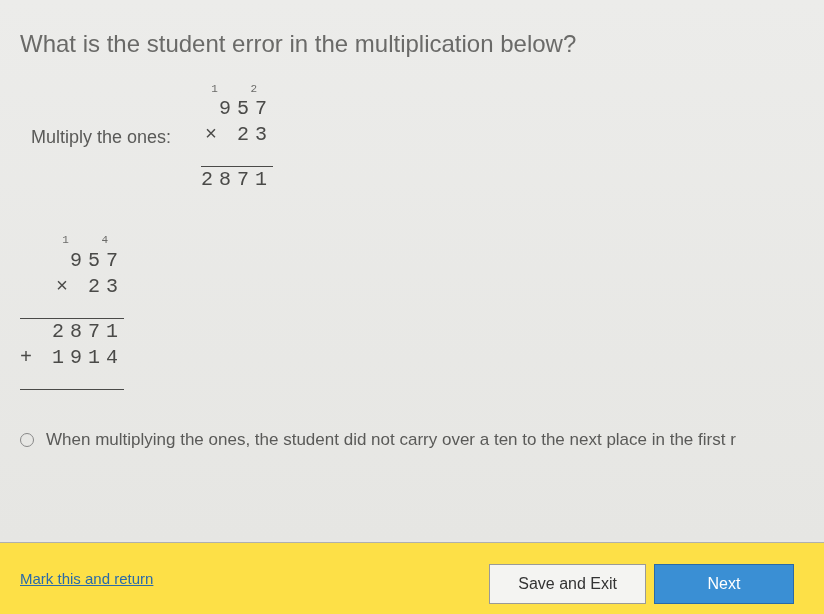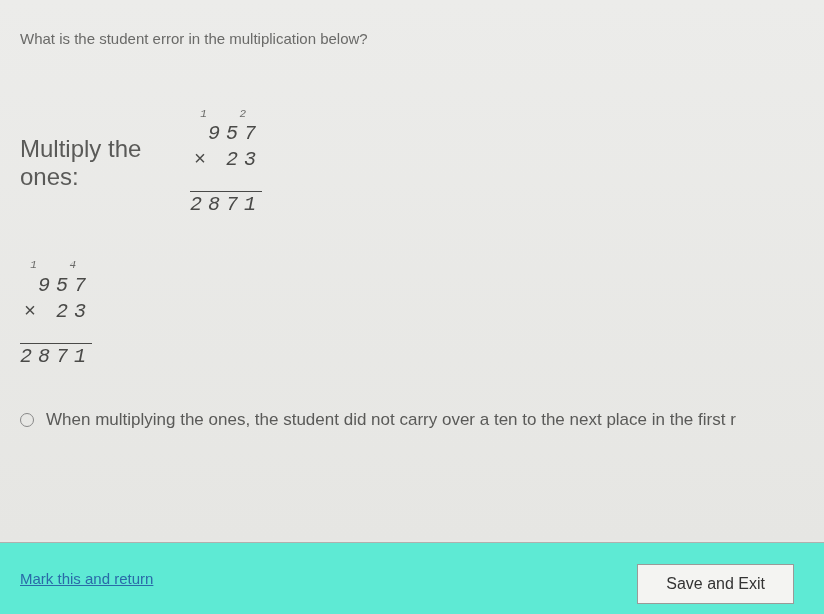--- a/index.html
+++ b/index.html
@@ -11,44 +11,44 @@
       overflow: hidden;
       position: relative;
     }
     .content-area {
       padding: 30px 20px 0 20px;
       height: 540px;
       overflow: hidden;
       background: linear-gradient(180deg, #ececea 0%, #e6e6e3 100%);
     }
     .question {
-      font-size: 15px;
+      font-size: 24px;
       color: #6a6a68;
-      margin-bottom: 60px;
+      margin-bottom: 24px;
     }
     .problem-row {
       display: flex;
       align-items: center;
       margin-bottom: 40px;
       margin-left: 0;
     }
     .problem-label {
-      font-size: 24px;
+      font-size: 18px;
       color: #5a5a58;
       width: 170px;
+      margin-left: 11px;
     }
     .math-block {
       font-family: 'Courier New', monospace;
       font-size: 20px;
       color: #4a4a48;
       line-height: 1.3;
       letter-spacing: 6px;
       text-align: right;
       display: inline-block;
-      font-style: italic;
     }
     .carry {
       font-size: 11px;
       letter-spacing: 13px;
       color: #6a6a68;
       padding-right: 3px;
     }
     .underline {
       border-bottom: 1.5px solid #4a4a48;
       padding-bottom: 18px;
@@ -71,21 +71,21 @@
       margin-right: 12px;
       flex-shrink: 0;
     }
     .footer-bar {
       position: absolute;
       bottom: 0;
       left: 0;
       right: 0;
       height: 72px;
       border-top: 1px solid #b0b0ae;
-      background: #5eead4;
+      background: #fde047;
       display: flex;
       align-items: center;
       padding: 0 20px;
     }
     .mark-link {
       color: #2a6aa8;
       text-decoration: underline;
       font-size: 15px;
       cursor: pointer;
     }
@@ -130,27 +130,29 @@
       <div class="math-line">2871</div>
     </div>
   </div>
 
   <div class="problem-row">
     <div class="math-block">
       <div class="math-line carry">1 4</div>
       <div class="math-line">957</div>
       <div class="math-line underline op-row"><span class="op">×</span><span>23</span></div>
       <div class="math-line">2871</div>
+      <div class="math-line underline op-row"><span class="op">+</span><span>1914</span></div>
     </div>
   </div>
 
   <div class="answer-option">
     <span class="radio-circle"></span>
     <span>When multiplying the ones, the student did not carry over a ten to the next place in the first r</span>
   </div>
 </div>
 
 <div class="footer-bar">
   <a class="mark-link">Mark this and return</a>
   <div class="footer-buttons">
     <div class="btn btn-save">Save and Exit</div>
+    <div class="btn btn-next">Next</div>
   </div>
 </div>
 
 </body></html>

